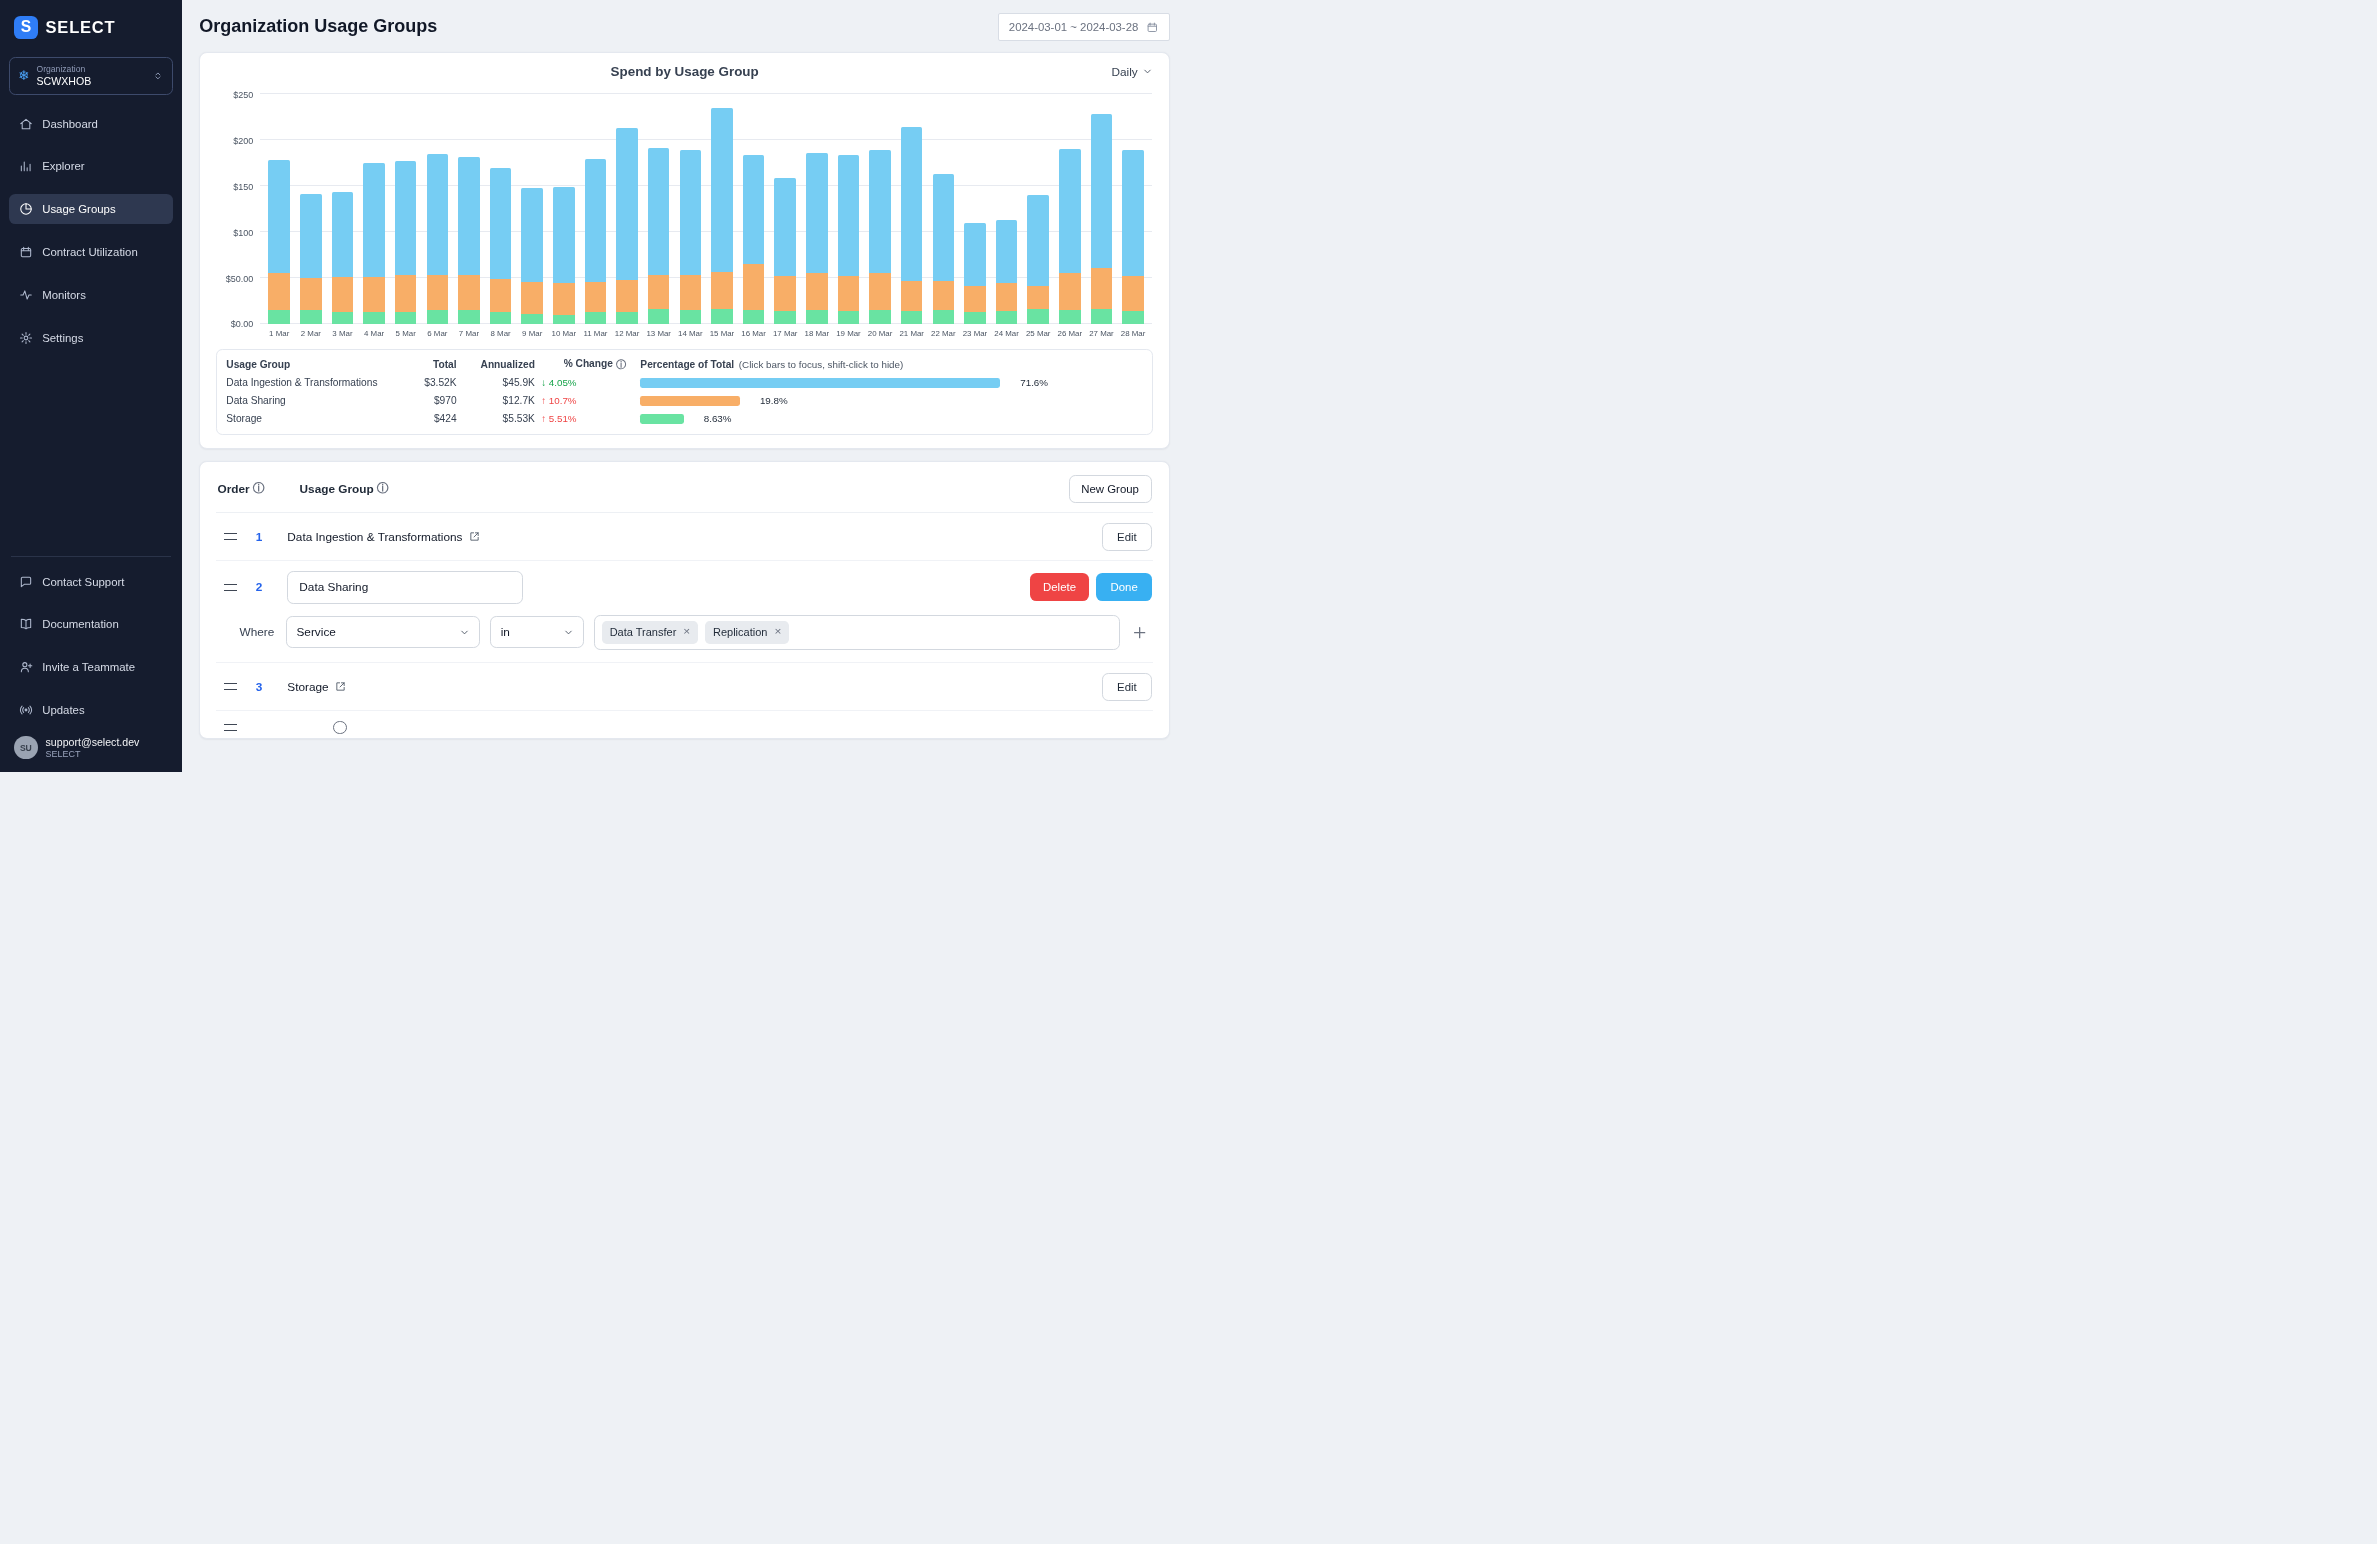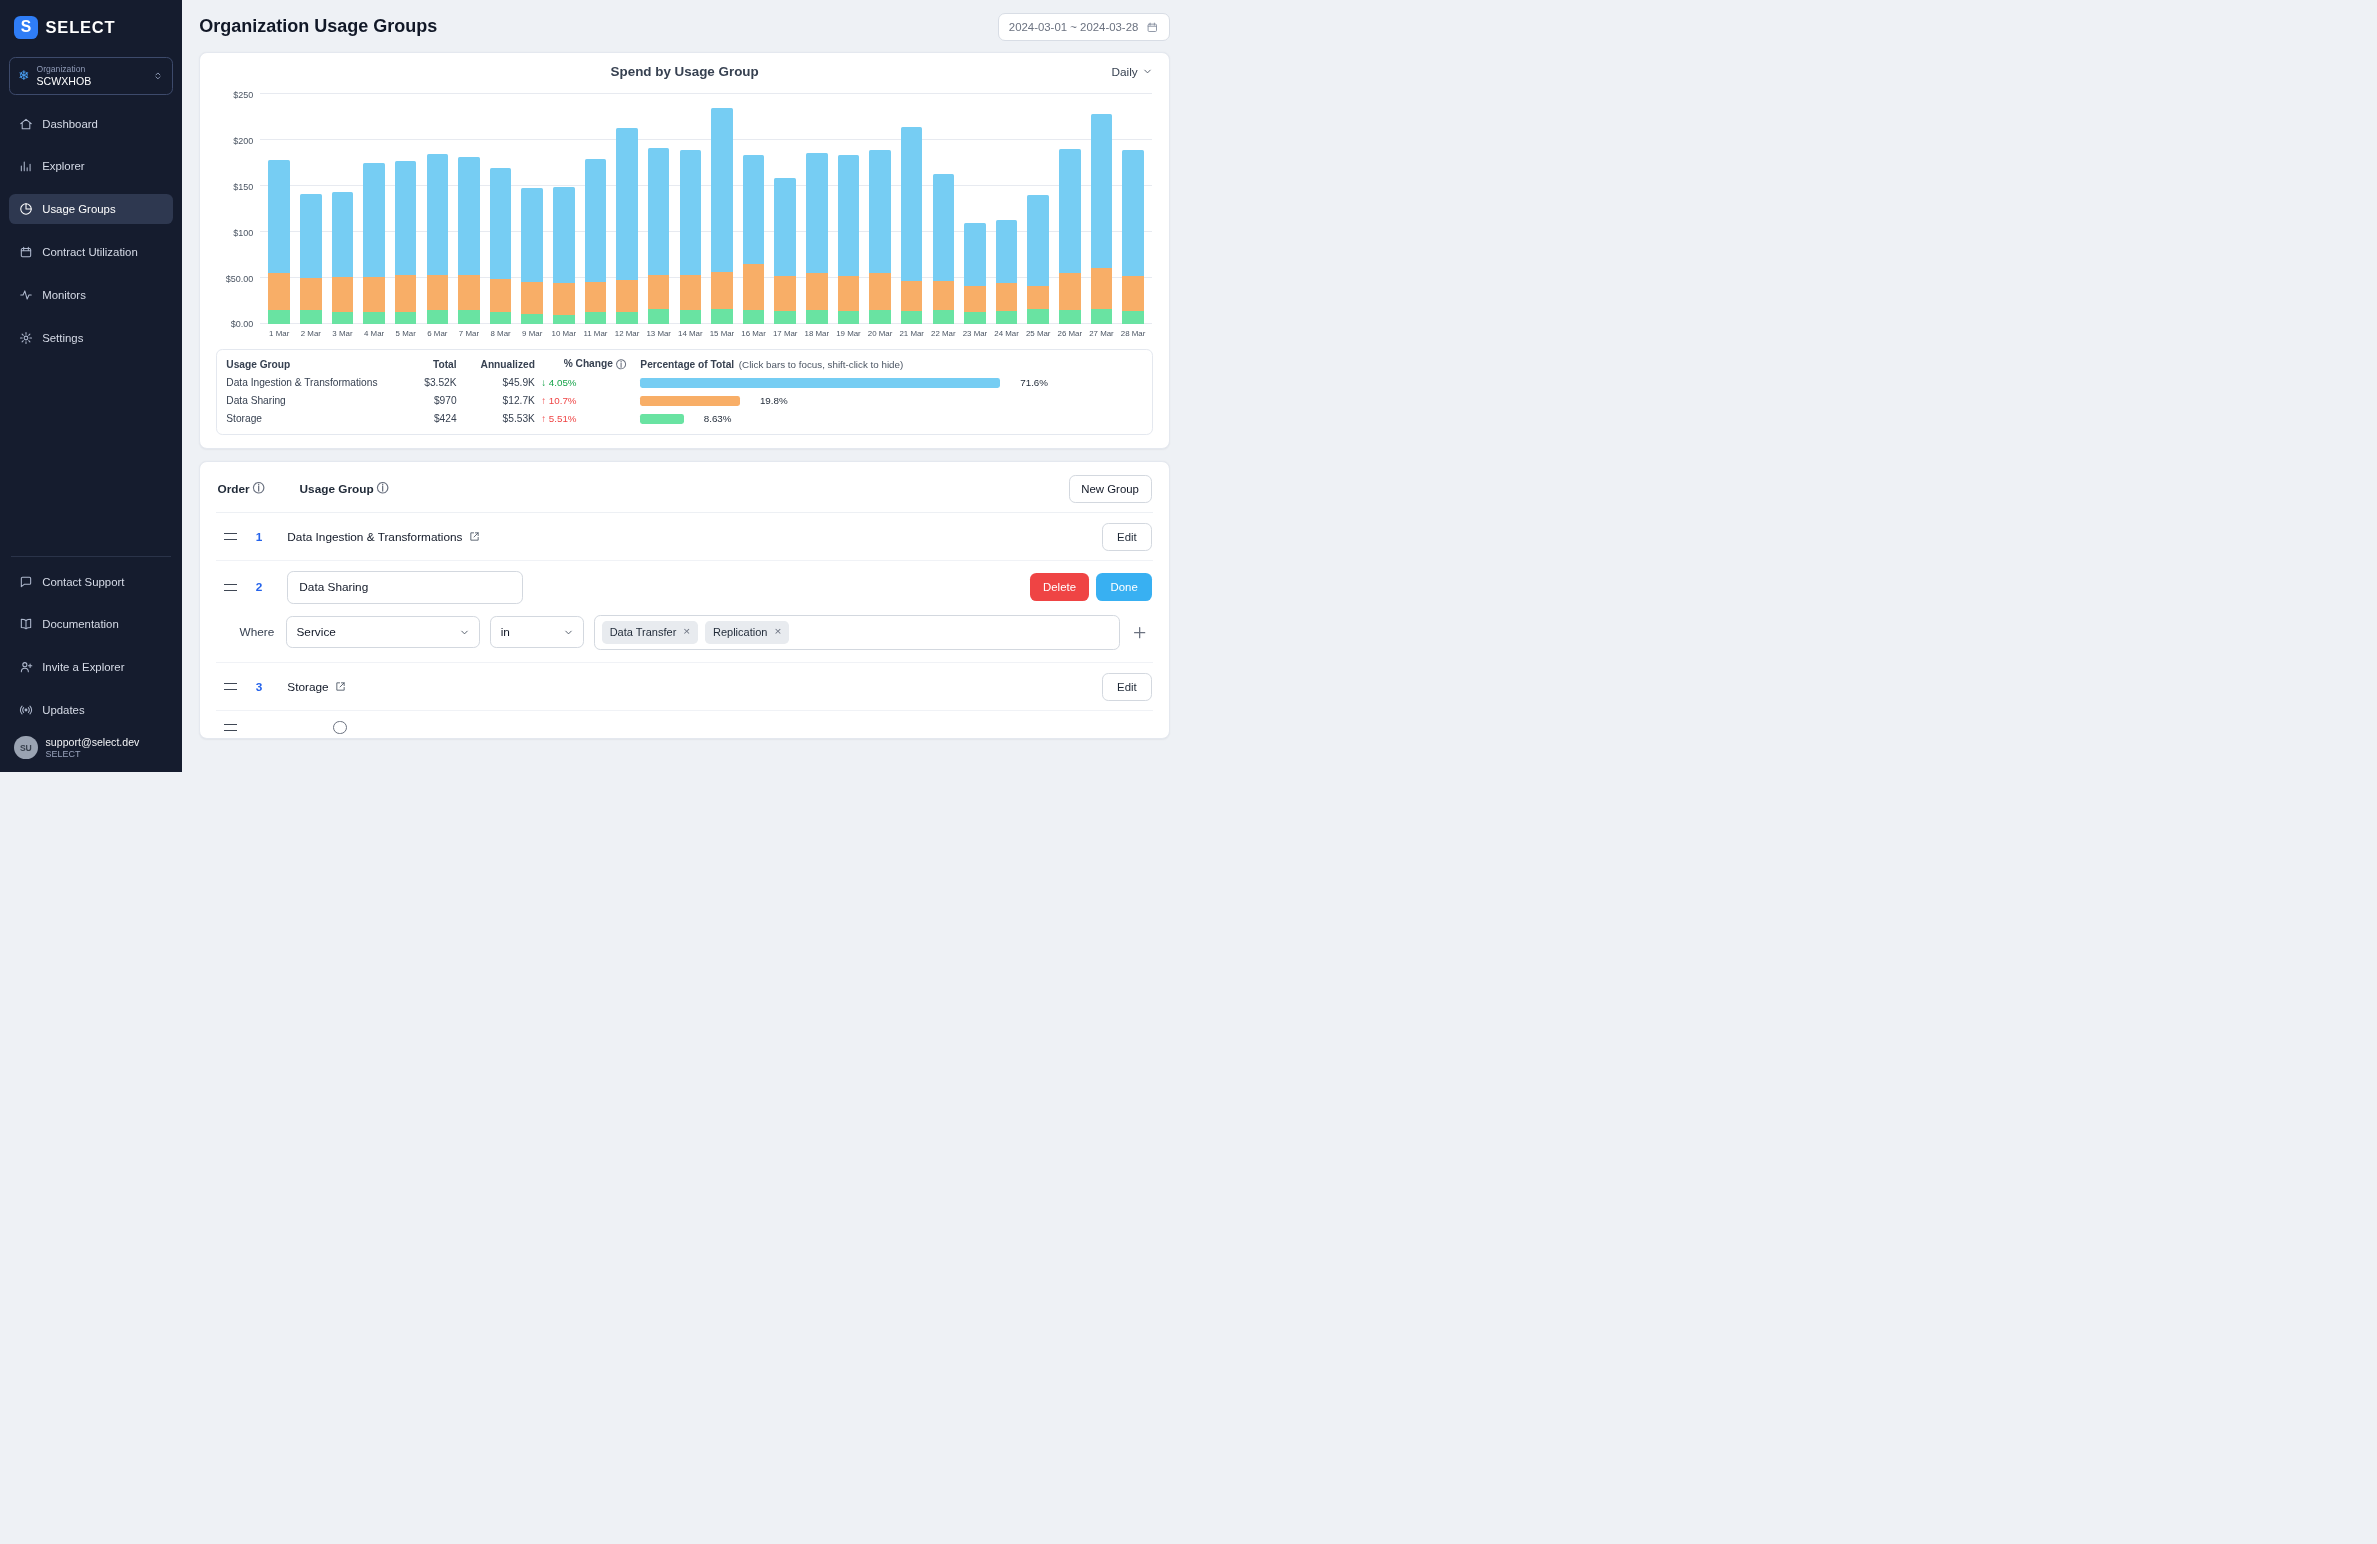--- a/index.html
+++ b/index.html
@@ -26,21 +26,21 @@
   .user-row { display:flex; align-items:center; gap:7.9px; padding:11px 4.7px 1.6px; }
   .avatar { width:23.6px; height:23.6px; min-width:23.6px; border-radius:50%; background:#9aa3b2; color:#39414e; font-size:8.6px; font-weight:bold; display:flex; align-items:center; justify-content:center; }
   .user-email { font-size:10.6px; color:#f3f4f6; }
   .user-org { font-size:9px; color:#9aa4bd; margin-top:1.6px; }
   .icn svg { display:block; }
 
   
   main { flex:1; padding:12.6px 19px 0 17.3px; display:flex; flex-direction:column; }
   .main-header { display:flex; align-items:center; justify-content:space-between; margin-bottom:11px; }
   .page-title { font-size:18px; font-weight:bold; color:#111827; }
-  .datepicker { background:#fff; border:0.8px solid #d8dde5; border-radius:7px; padding:7px 10.2px; display:flex; align-items:center; gap:7.9px; color:#6b7280; font-size:11.4px; cursor:pointer; }
+  .datepicker { background:#fff; border:0.8px solid #d8dde5; border-radius:2px; padding:7px 10.2px; display:flex; align-items:center; gap:7.9px; color:#6b7280; font-size:11.4px; cursor:pointer; }
   .datepicker .icn { color:#8a93a3; }
 
   .card { background:#fff; border:0.8px solid #e4e8ef; border-radius:7.9px; box-shadow:0 0.8px 1.6px rgba(16,24,40,.05); }
 
   
   .chart-card { padding:11px 14px 7.9px; }
   .chart-head { position:relative; height:20.4px; }
   .chart-title { text-align:center; font-size:13.4px; font-weight:600; color:#374151; }
   .granularity { position:absolute; right:1.6px; top:0.8px; display:flex; align-items:center; gap:4.7px; font-size:11.8px; color:#374151; cursor:pointer; }
   .granularity .icn { color:#4b5563; }
@@ -198,21 +198,21 @@
             </span>
             <span>Documentation</span>
           </div>
           <div class="nav-item">
             <span class="icn">
               <svg width="14" height="14" viewBox="0 0 24 24" fill="none" stroke="currentColor" stroke-width="1.8" stroke-linecap="round" stroke-linejoin="round">
                 <circle cx="10" cy="8" r="3.5"></circle>
                 <path d="M4 20c0-3.3 2.7-6 6-6s6 2.7 6 6M19 7v6M16 10h6"></path>
               </svg>
             </span>
-            <span>Invite a Explorer</span>
+            <span>Invite a Teammate</span>
           </div>
           <div class="nav-item">
             <span class="icn">
               <svg width="14" height="14" viewBox="0 0 24 24" fill="none" stroke="currentColor" stroke-width="1.8" stroke-linecap="round" stroke-linejoin="round">
                 <circle cx="12" cy="12" r="1.6" fill="currentColor"></circle>
                 <path d="M8 16a5.6 5.6 0 0 1 0-8M16 8a5.6 5.6 0 0 1 0 8M5.2 18.8a9.6 9.6 0 0 1 0-13.6M18.8 5.2a9.6 9.6 0 0 1 0 13.6"></path>
               </svg>
             </span>
             <span>Updates</span>
           </div>

